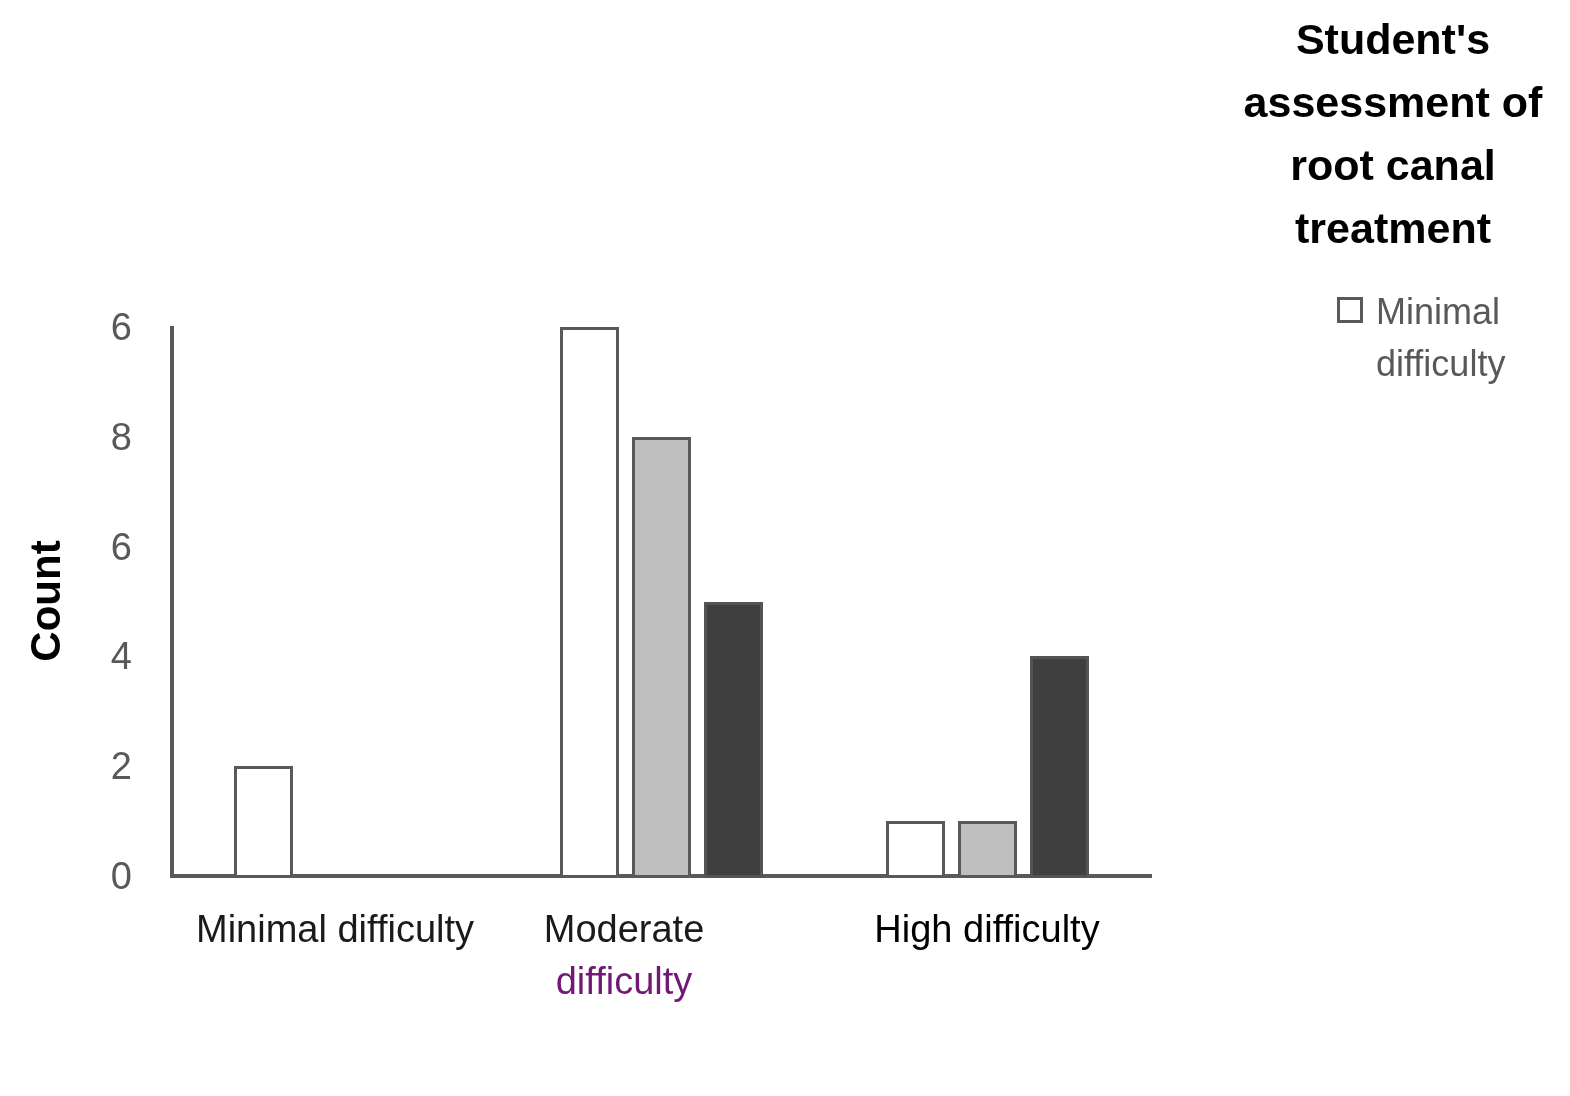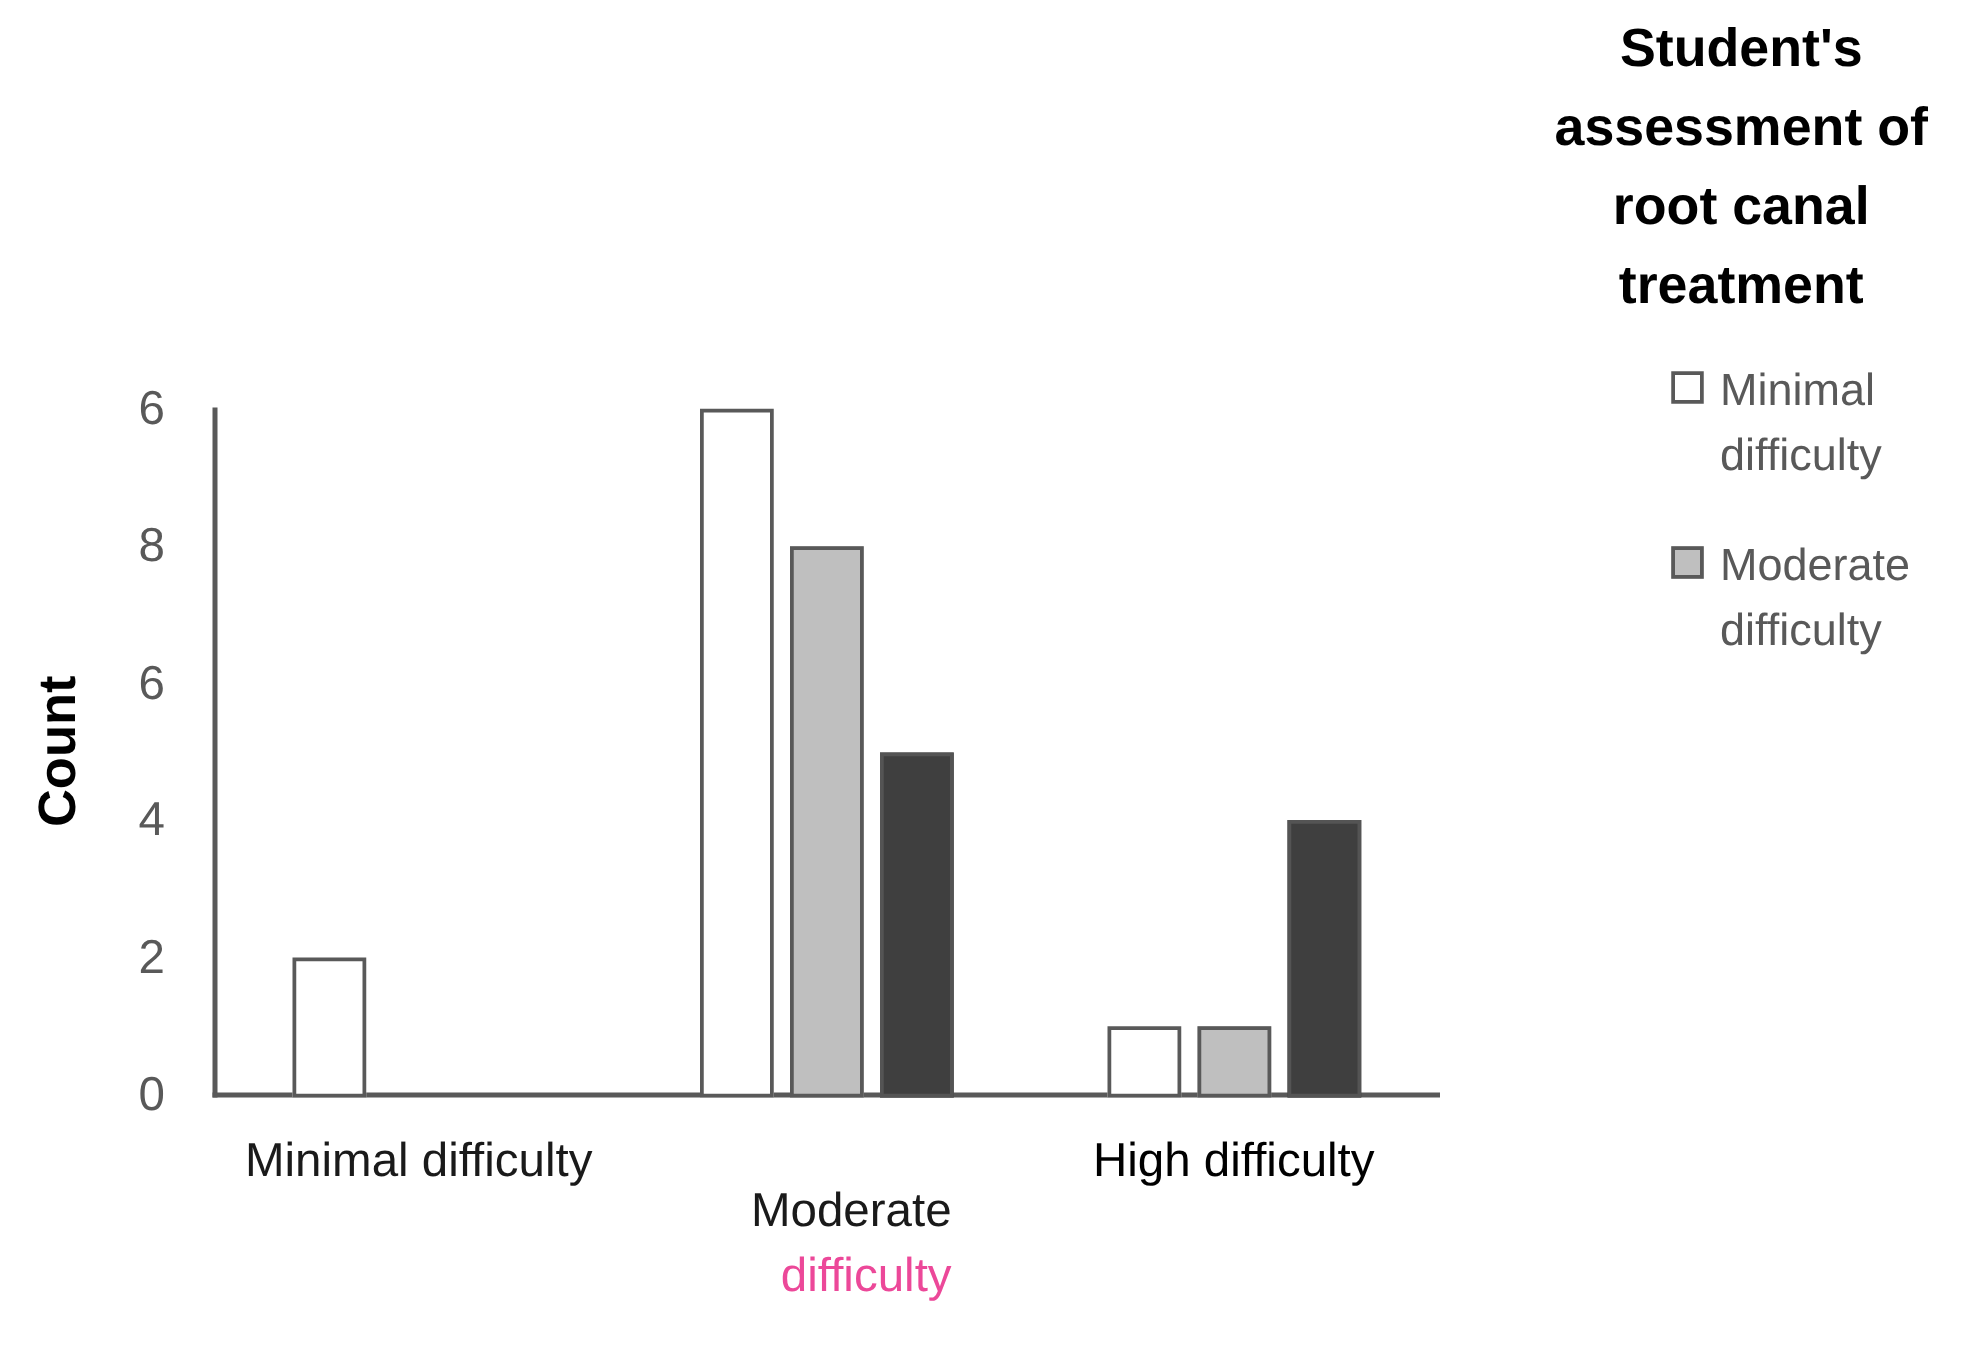--- a/index.html
+++ b/index.html
@@ -122,37 +122,33 @@
       <div class="bar" style="left: 234px; top: 766.2px; width: 59px; height: 111.8px; background: rgb(255, 255, 255); border-color: rgb(89, 89, 89);"></div>
       <div class="bar" style="left: 560px; top: 327px; width: 59px; height: 551px; background: rgb(255, 255, 255); border-color: rgb(89, 89, 89);"></div>
       <div class="bar" style="left: 886px; top: 821.1px; width: 59px; height: 56.9px; background: rgb(255, 255, 255); border-color: rgb(89, 89, 89);"></div>
       <div class="bar" style="left: 632px; top: 436.8px; width: 59px; height: 441.2px; background: rgb(191, 191, 191); border-color: rgb(89, 89, 89);"></div>
       <div class="bar" style="left: 958px; top: 821.1px; width: 59px; height: 56.9px; background: rgb(191, 191, 191); border-color: rgb(89, 89, 89);"></div>
       <div class="bar" style="left: 704px; top: 601.5px; width: 59px; height: 276.5px; background: rgb(63, 63, 63); border-color: rgb(84, 84, 84);"></div>
       <div class="bar" style="left: 1030px; top: 656.4px; width: 59px; height: 221.6px; background: rgb(63, 63, 63); border-color: rgb(84, 84, 84);"></div>
       <div class="xtick" style="left: 335px;">
         <div class="xtick-line" style="color: rgb(26, 26, 26);">Minimal difficulty</div>
       </div>
-      <div class="xtick" style="left: 681px; margin-top: 40px;">
+      <div class="xtick" style="left: 624px;">
         <div class="xtick-line" style="color: rgb(26, 26, 26);">Moderate</div>
-        <div class="xtick-line" style="color: #ec4899; text-align: right;">difficulty</div>
+        <div class="xtick-line" style="color: #701a75;">difficulty</div>
       </div>
       <div class="xtick" style="left: 987px;">
         <div class="xtick-line" style="color: #000000;">High difficulty</div>
       </div>
     </div>
 
 
   <div class="legend">
     <div class="legend-title">Student's assessment of root canal treatment</div>
     <div class="legend-items" id="legend-items">
         <div class="legend-item">
           <span class="legend-swatch" style="background: rgb(255, 255, 255); border-color: rgb(89, 89, 89);"></span>
           <span class="legend-label">Minimal difficulty</span>
         </div>
-        <div class="legend-item">
-          <span class="legend-swatch" style="background: rgb(191, 191, 191); border-color: rgb(89, 89, 89);"></span>
-          <span class="legend-label">Moderate difficulty</span>
-        </div>
       </div>
   </div>
 
 </div>
 
 </body></html>

